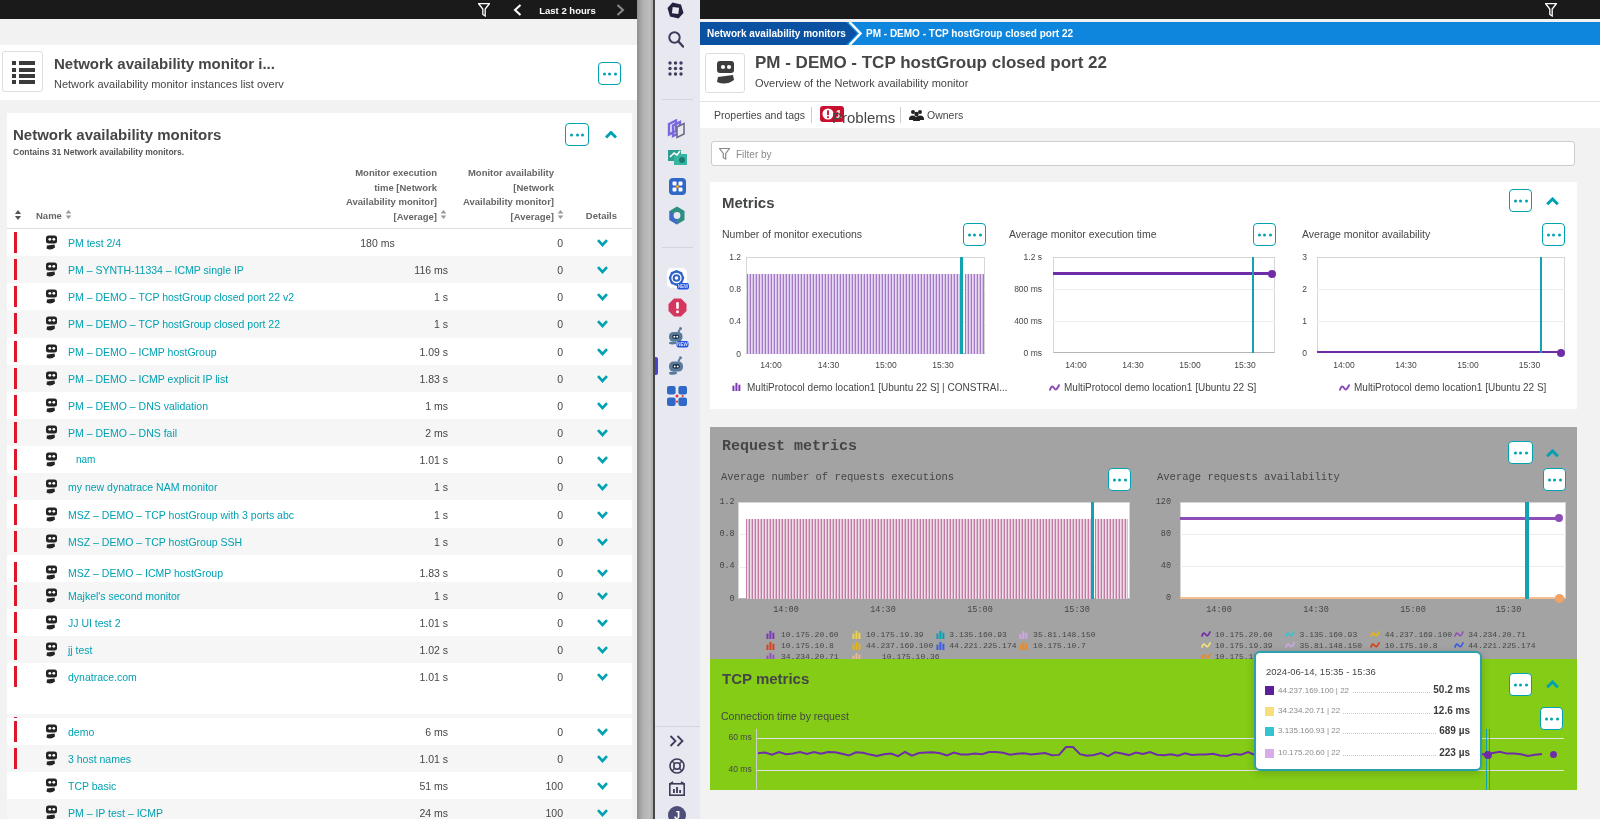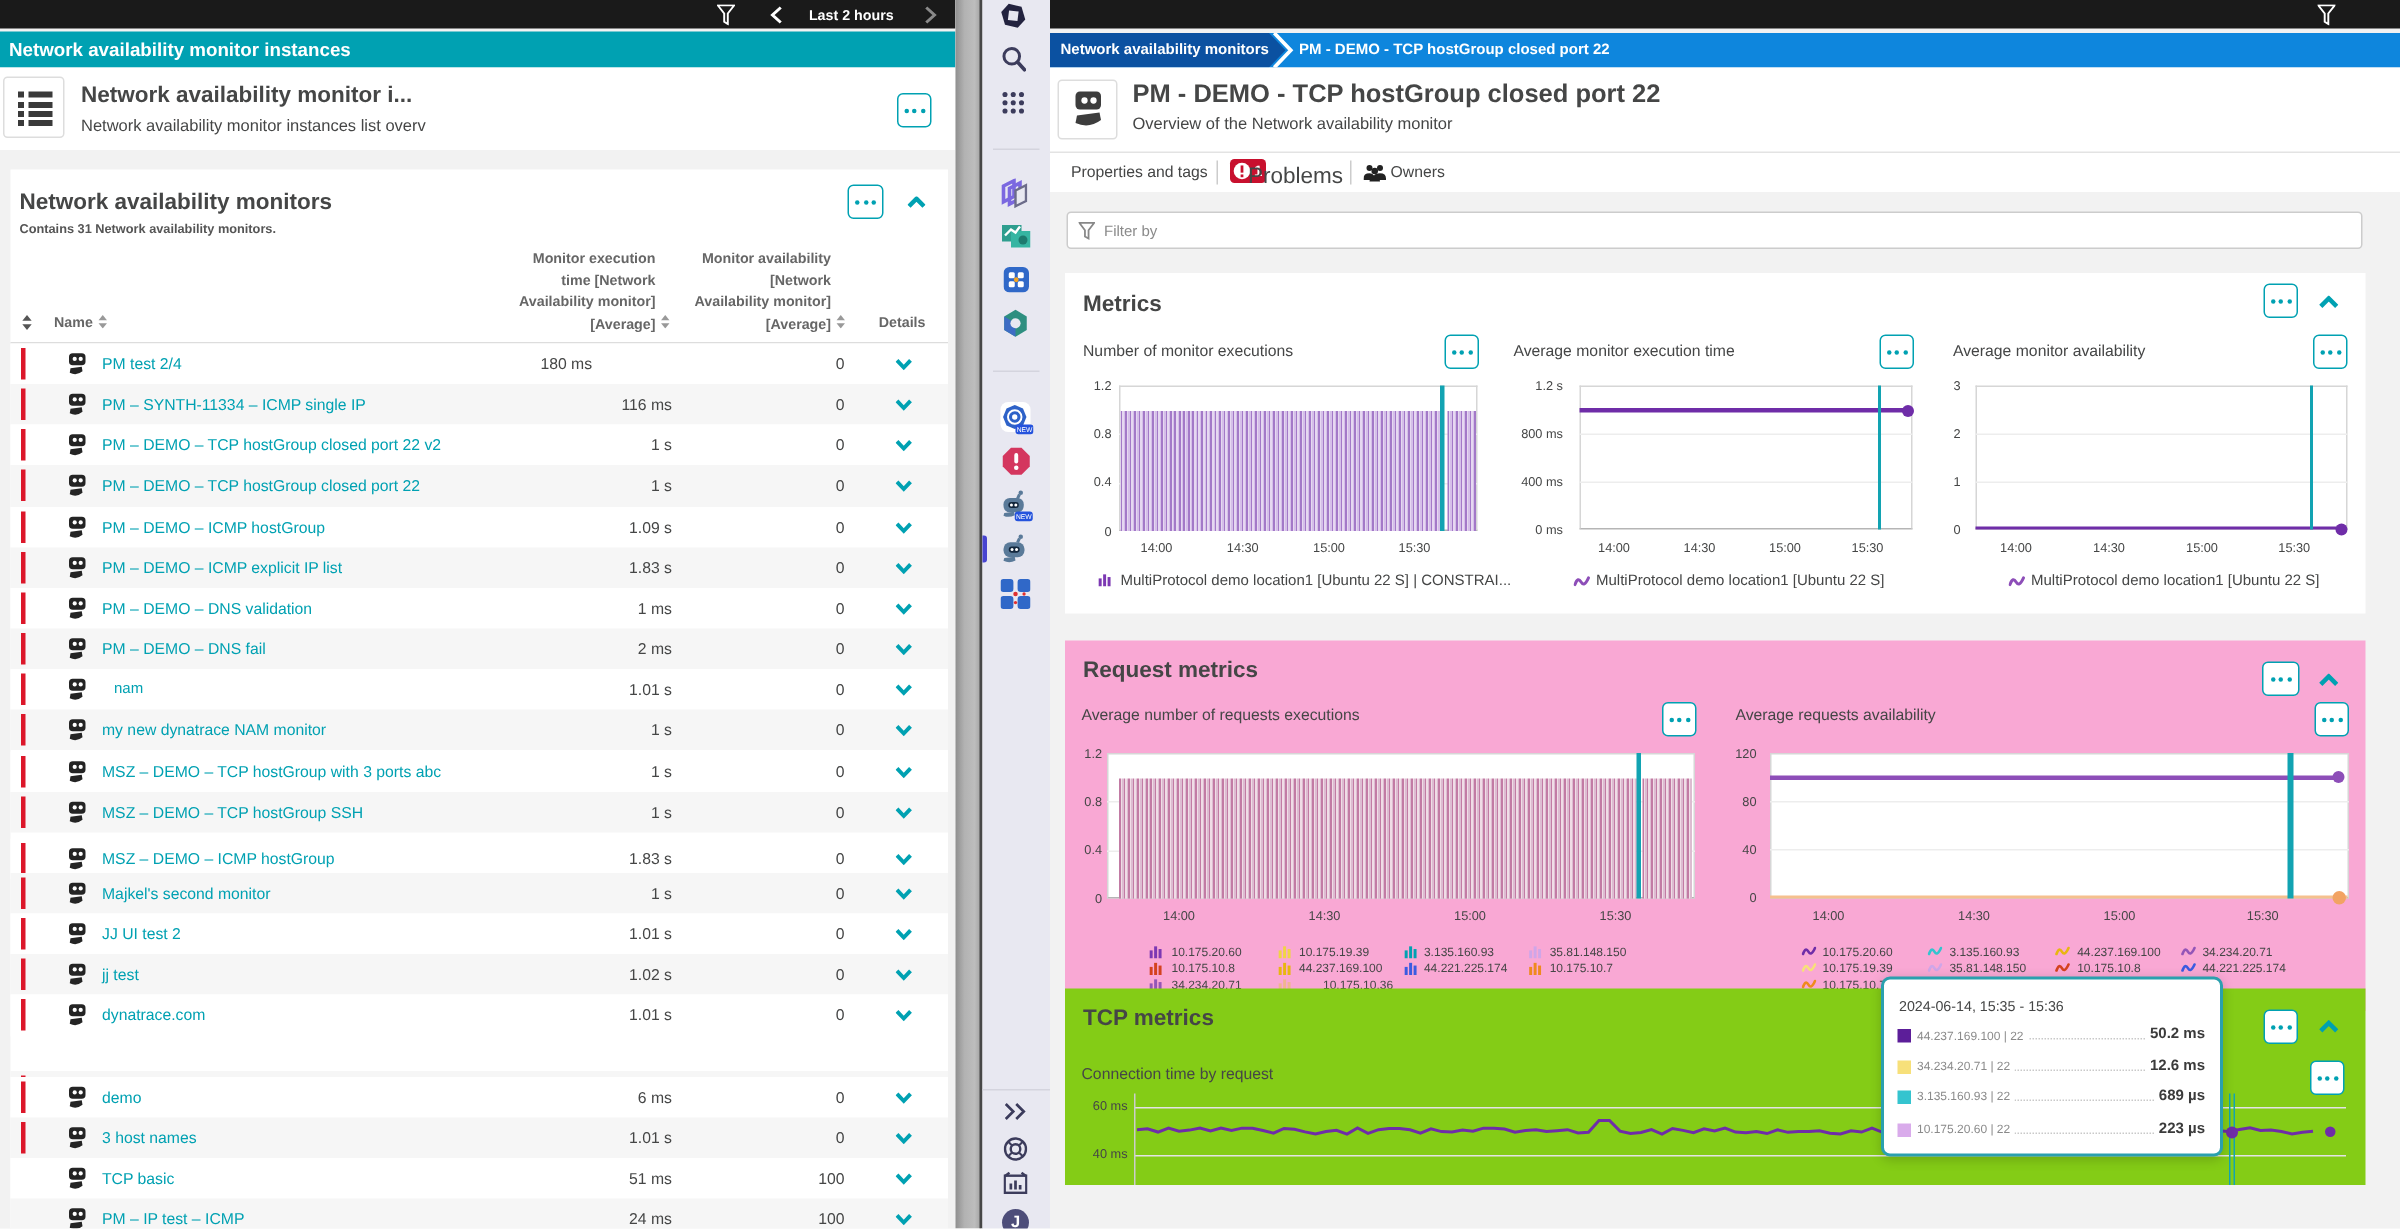--- a/index.html
+++ b/index.html
@@ -17,21 +17,20 @@
 <svg class="abs" style="left:478px;top:3px;" width="12" height="14" viewBox="0 0 12 14">
       <path d="M0.5 0.5 H11.5 L7.2 6 V13 L4.8 11.5 V6 Z" fill="none" stroke="#fff" stroke-width="1.3"></path>
     </svg>
 <svg class="abs" style="left:513px;top:4px;" width="9" height="12" viewBox="0 0 9 12">
       <path d="M7.5 1 L2 6 L7.5 11" fill="none" stroke="#fff" stroke-width="2"></path>
     </svg>
 <div class="abs" style="left:530px;top:5px;width:75px;text-align:center;font-size:9.5px;font-weight:bold;color:#fff;">Last 2 hours</div>
 <svg class="abs" style="left:616px;top:4px;" width="9" height="12" viewBox="0 0 9 12">
       <path d="M1.5 1 L7 6 L1.5 11" fill="none" stroke="#8a8a8a" stroke-width="2"></path>
     </svg>
-<div class="abs" style="left:0;top:21px;width:637px;height:24px;background:#00a1b2;color:#fff;font-size:12.5px;font-weight:bold;line-height:24px;padding-left:6px;">Network availability monitor instances</div>
 <div class="abs" style="left:0;top:45px;width:637px;height:55px;background:#fff;"></div>
 <div class="abs" style="left:2px;top:51px;width:41px;height:41px;background:#fff;border:1px solid #ddd;border-radius:3px;"></div>
 <svg class="abs" style="left:12px;top:60px;" width="24" height="25" viewBox="0 0 24 25">
       <g fill="#3a3a3a">
 <rect x="0" y="1" width="4" height="4"></rect>
         <rect x="7" y="1" width="16" height="4"></rect>
 <rect x="0" y="8" width="4" height="4"></rect>
         <rect x="7" y="8" width="16" height="4"></rect>
 <rect x="0" y="14" width="4" height="4"></rect>
         <rect x="7" y="14" width="16" height="4"></rect>
@@ -730,21 +729,21 @@
 <div class="abs" style="left:847px;top:166.5px;width:8px;height:8px;border-radius:50%;background:#6f2da8;"></div>
 <div class="abs" style="left:609px;top:178px;width:50px;text-align:center;font-size:8.5px;color:#454646;">14:00</div>
 <div class="abs" style="left:671px;top:178px;width:50px;text-align:center;font-size:8.5px;color:#454646;">14:30</div>
 <div class="abs" style="left:733px;top:178px;width:50px;text-align:center;font-size:8.5px;color:#454646;">15:00</div>
 <div class="abs" style="left:794.5px;top:178px;width:50px;text-align:center;font-size:8.5px;color:#454646;">15:30</div>
 <svg class="abs" style="left:629px;top:200.5px;" width="11" height="9" viewBox="0 0 12 10">
         <path d="M1 7.5 C2.5 3 4 3 5.5 5.5 C7 8 8.5 8 11 2.5" fill="none" stroke="#8d4eb8" stroke-width="2.2" stroke-linecap="round"></path>
       </svg>
 <div class="abs" style="left:644px;top:199.5px;font-size:10px;color:#454646;">MultiProtocol demo location1 [Ubuntu 22 S]</div>
 </div>
-<div class="abs" id="requestcard" style="left:10px;top:427px;width:867px;height:247px;background:#f9a8d4;">
+<div class="abs" id="requestcard" style="left:10px;top:427px;width:867px;height:247px;background:#a3a3a3;font-family:Liberation Mono, monospace;">
 <div class="abs" style="left:12px;top:11px;font-size:15px;font-weight:bold;color:#454646;">Request metrics</div>
 <div class="dots-btn" style="left:798px;top:14px;width:25px;height:23px;">
         <i>
           <b></b>
           <b></b>
           <b></b>
         </i>
       </div>
 <svg class="abs" style="left:836px;top:22px;" width="13" height="9" viewBox="0 0 13 9">
         <path d="M1.2 7.3 L6.5 2 L11.8 7.3" fill="none" stroke="#00a1b2" stroke-width="3"></path>

